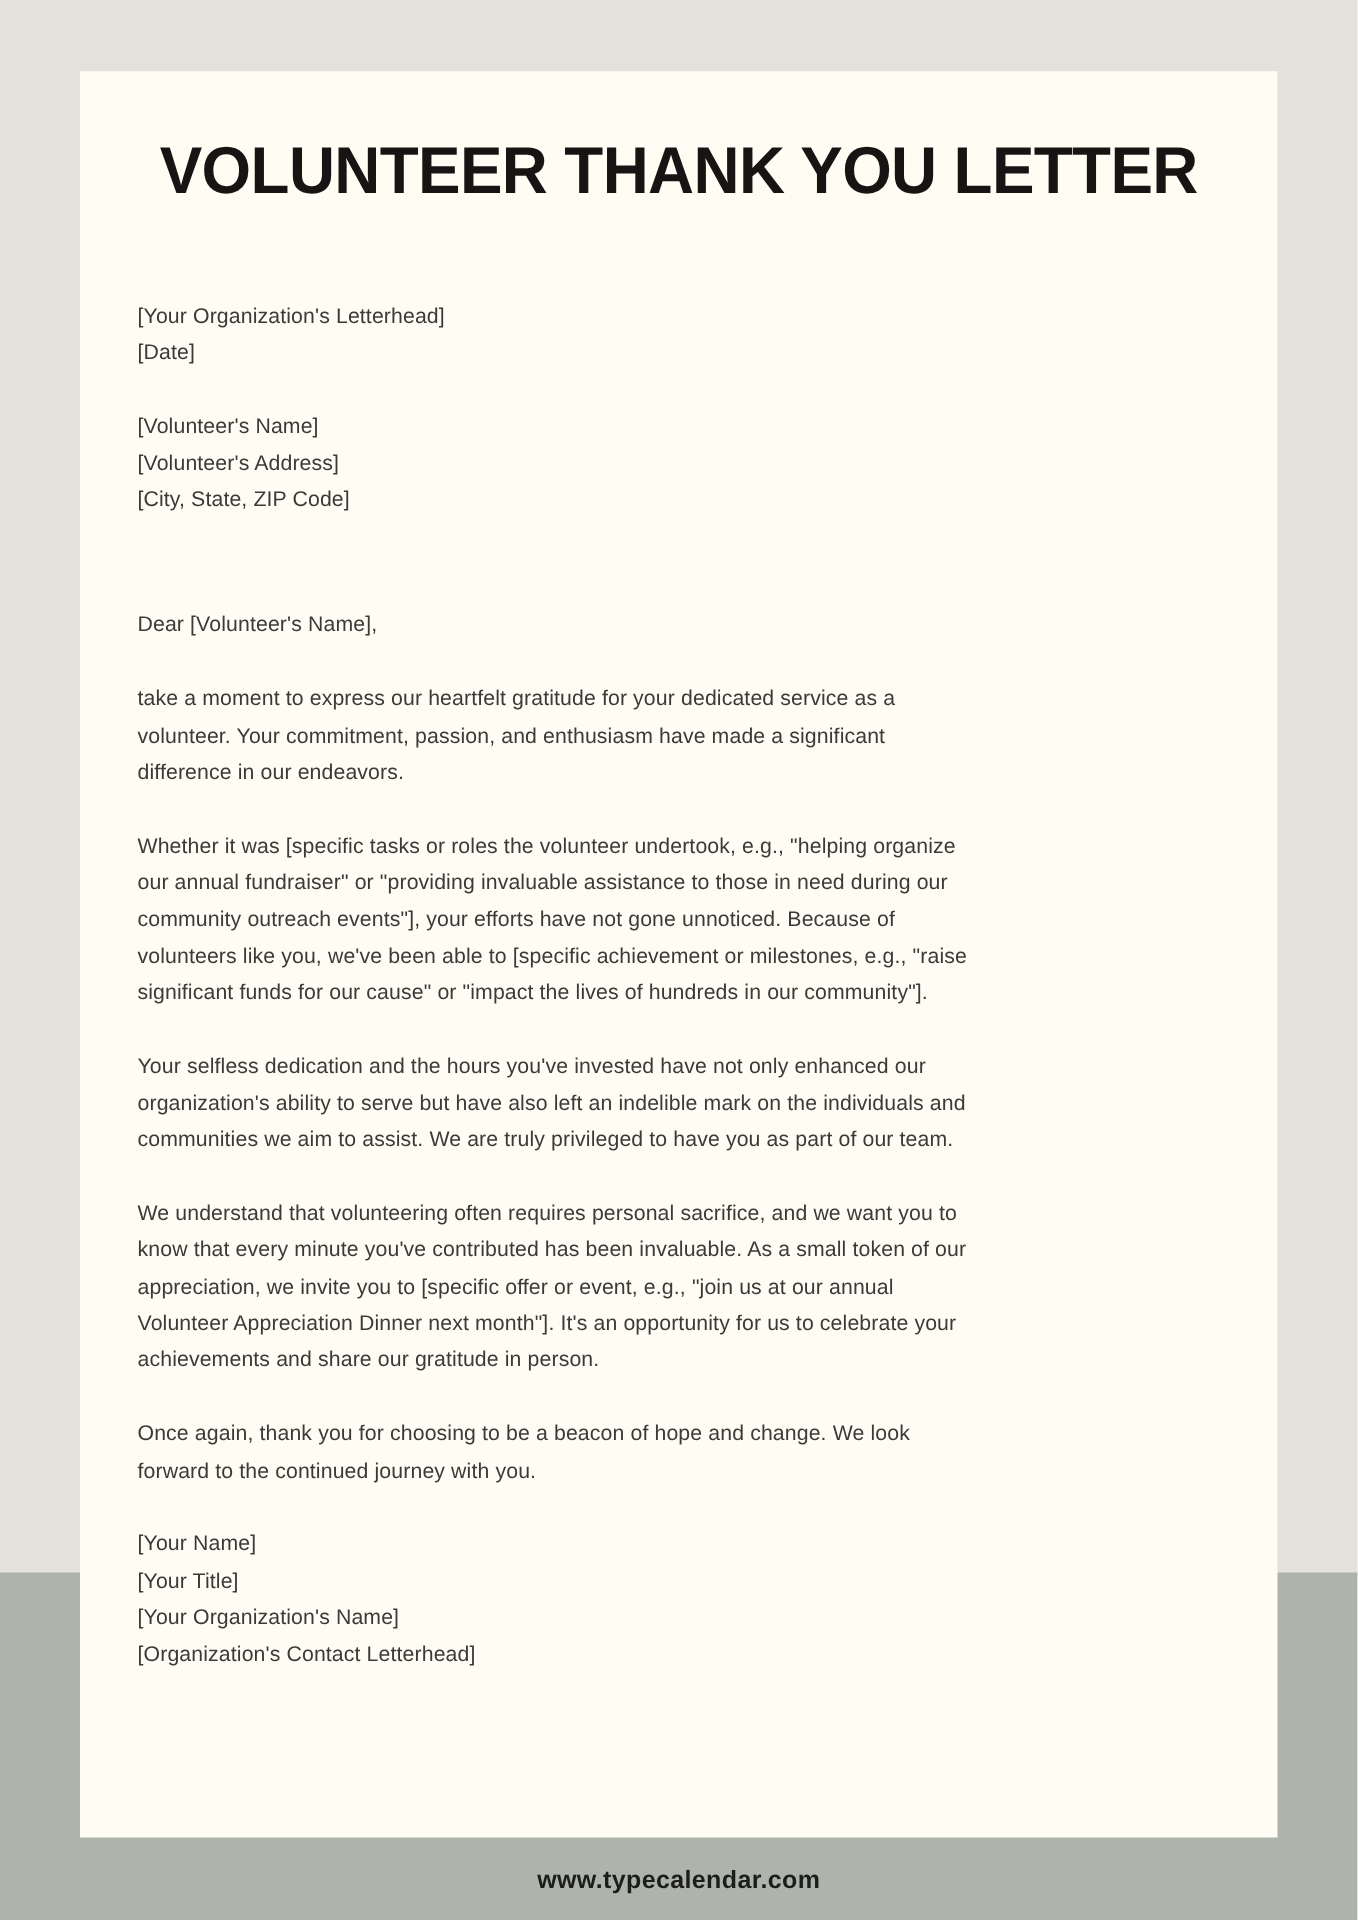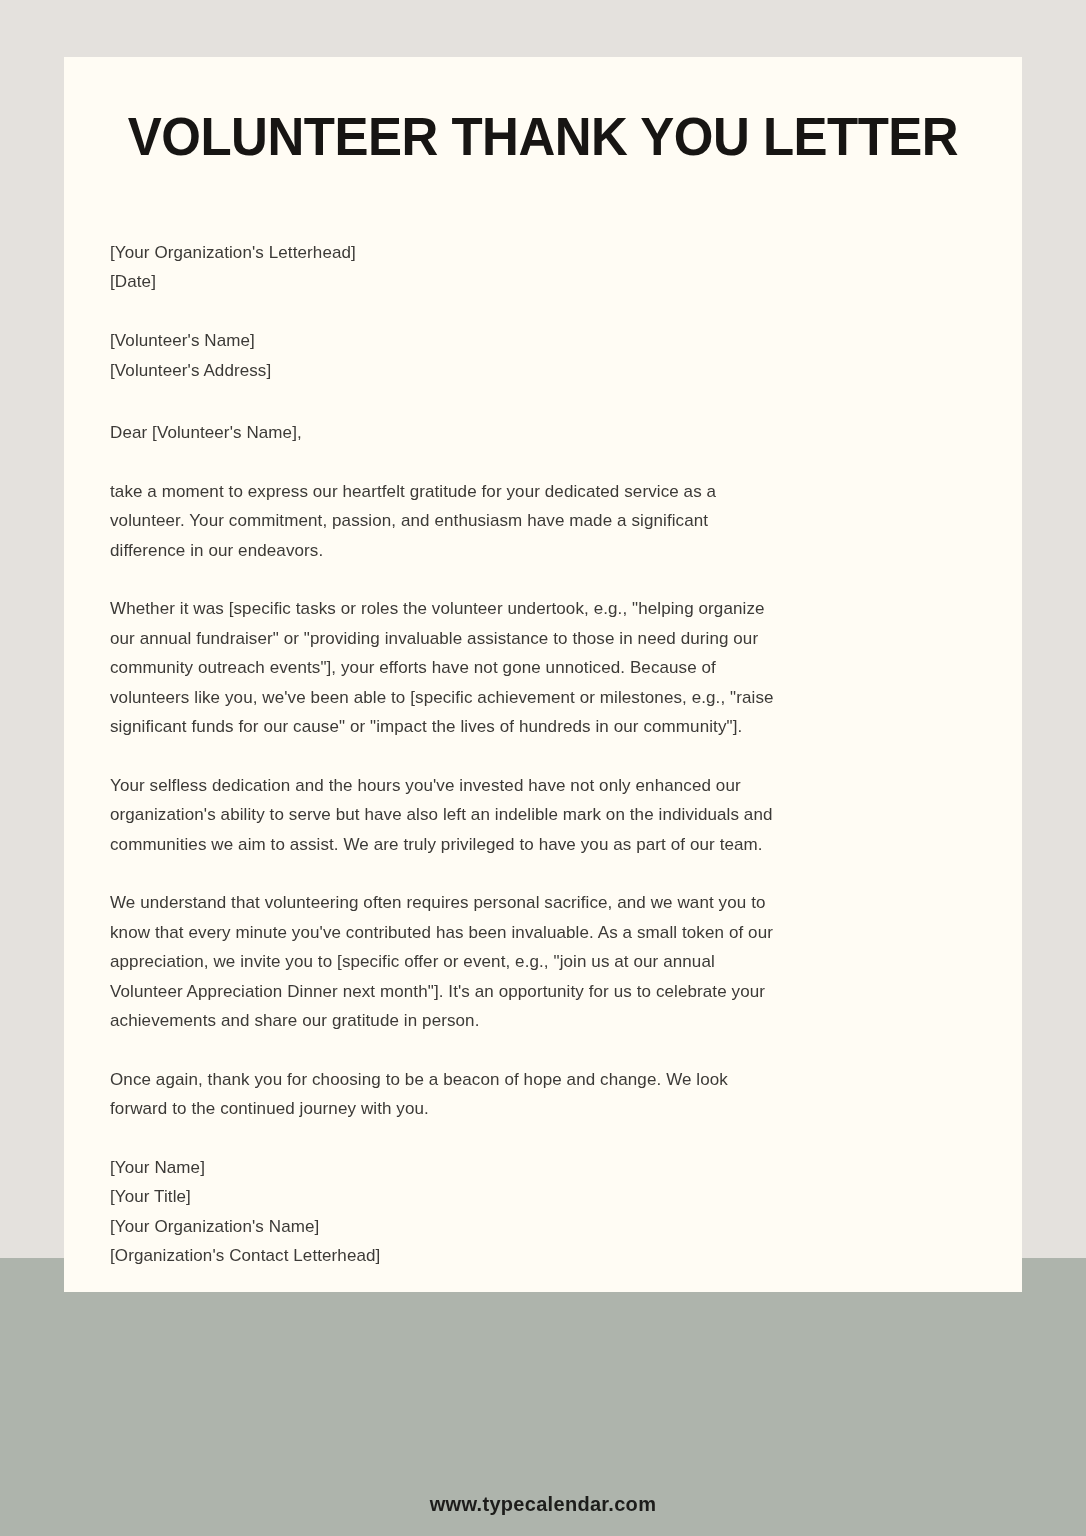--- a/index.html
+++ b/index.html
@@ -21,21 +21,21 @@
   }
   .backdrop-bottom{
     position:absolute;
     left:0; top:1258px;
     width:1086px; height:278px;
     background:var(--backdrop-bottom);
   }
   .page{
     position:absolute;
     left:64px; top:57px;
-    width:958px; height:1235px;
+    width:958px; height:1413px;
     background:var(--page-bg);
   }
   .title{
     margin-top:52px;
     text-align:center;
     font-size:51px;
     font-weight:700;
     letter-spacing:-0.5px;
     line-height:56px;
     color:var(--title-color);
@@ -75,22 +75,23 @@
 <div class="page">
   <h1 class="title">VOLUNTEER THANK YOU LETTER</h1>
   <div class="letter" id="letter-body">
       <div class="letter-block" style="margin-top: 0px;">
         <div class="letter-line">[Your Organization's Letterhead]</div>
         <div class="letter-line">[Date]</div>
       </div>
       <div class="letter-block" style="margin-top: 29.4px;">
         <div class="letter-line">[Volunteer's Name]</div>
         <div class="letter-line">[Volunteer's Address]</div>
+        <div class="letter-line">[City, State, ZIP Code]</div>
       </div>
-      <div class="letter-block" style="margin-top: 33px;">
+      <div class="letter-block" style="margin-top: 71px;">
         <div class="letter-line">Dear [Volunteer's Name],</div>
       </div>
       <div class="letter-block" style="margin-top: 29.4px;">
         <div class="letter-line">take a moment to express our heartfelt gratitude for your dedicated service as a</div>
         <div class="letter-line">volunteer. Your commitment, passion, and enthusiasm have made a significant</div>
         <div class="letter-line">difference in our endeavors.</div>
       </div>
       <div class="letter-block" style="margin-top: 29.4px;">
         <div class="letter-line">Whether it was [specific tasks or roles the volunteer undertook, e.g., "helping organize</div>
         <div class="letter-line">our annual fundraiser" or "providing invaluable assistance to those in need during our</div>

